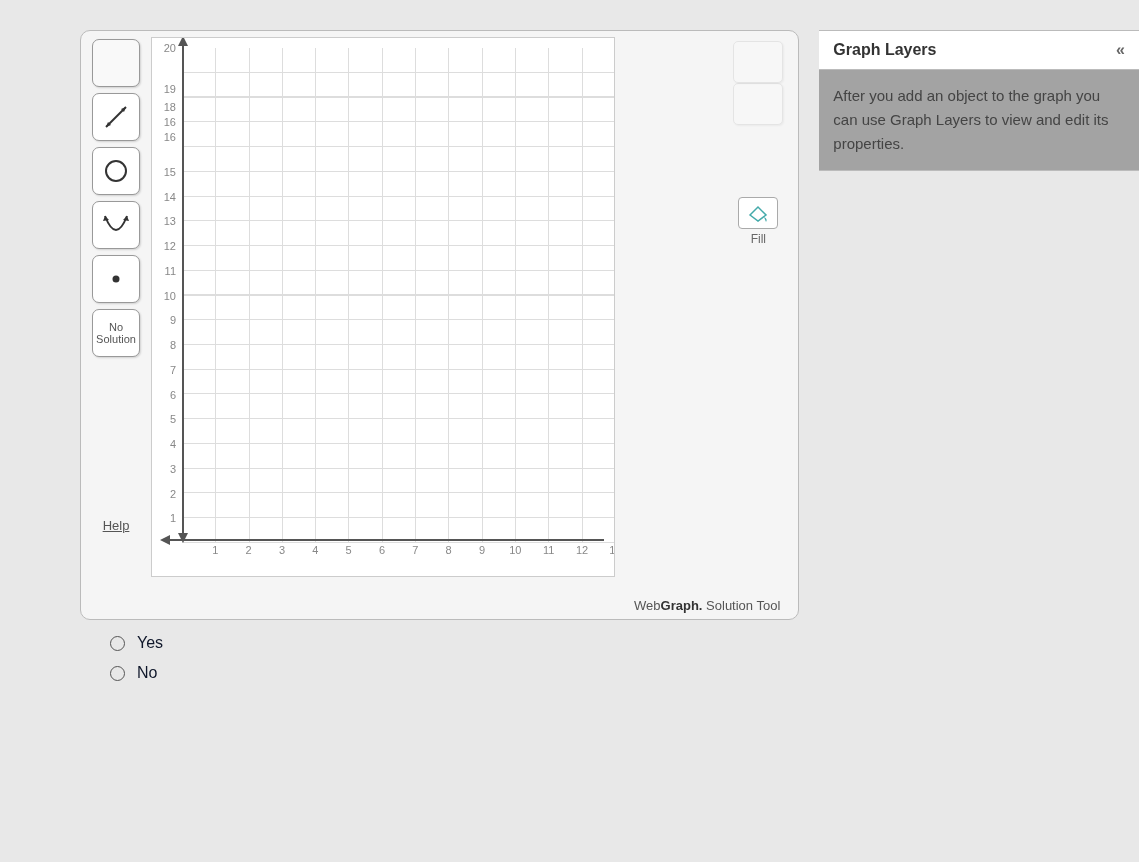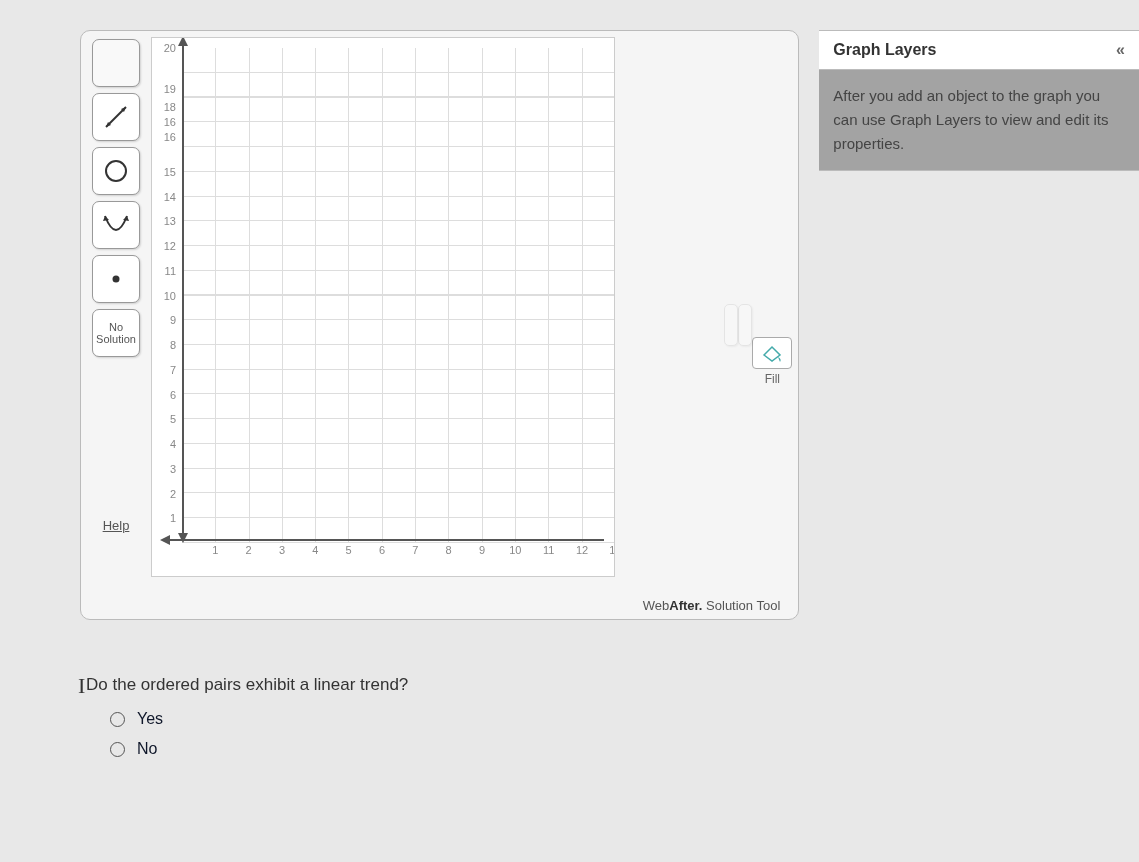--- a/index.html
+++ b/index.html
@@ -122,21 +122,21 @@
       border-top:5px solid transparent; border-bottom:5px solid transparent;
       border-right:10px solid #555;
     }
     .y-labels { position:absolute; left:0; top:10px; width:28px; height:495px; }
     .y-lab { position:absolute; right:4px; font-size:11px; color:#888; transform:translateY(-50%);}
     .x-labels { position:absolute; left:30px; bottom:16px; width:500px; height:16px;}
     .x-lab { position:absolute; top:0; font-size:11px; color:#888; transform:translateX(-50%);}
     .side-tools {
       width: 80px;
       padding: 10px 6px;
-      display:flex; flex-direction:row; gap:0; align-items:center;
+      display:flex; flex-direction:column; gap:0; align-items:center;
     }
     .side-btn {
       width:50px; height:42px; border:1px solid #ccc; background:#fafafa;
       border-radius:5px; display:flex; align-items:center; justify-content:center;
       font-size:11px; color:#888; cursor:pointer;
       box-shadow: 1px 1px 2px rgba(0,0,0,0.12);
     }
     .side-btn.faded { opacity:0.4; }
     .fill-group { display:flex; flex-direction:column; align-items:center; margin-top:72px;}
     .fill-icon { width:40px; height:32px; border:1px solid #aaa; background:#fff; border-radius:4px;
@@ -271,37 +271,33 @@
             <svg width="24" height="20">
                 <path d="M4 12 L12 4 L20 12 L12 18 Z" fill="none" stroke="#4aa" stroke-width="1.5"></path>
                 <path d="M18 14 Q22 16 20 19" fill="#4aa"></path>
               </svg>
           </div>
           <div class="fill-label-txt">Fill</div>
         </div>
       </div>
 
       <div class="branding">
-        <span>Web</span><b>After.</b><span> Solution Tool</span>
+        <span>Web</span><b>Graph.</b><span> Solution Tool</span>
       </div>
     </div>
 
     <div class="layers-panel">
       <div class="layers-header">
         <span>Graph Layers</span>
         <span class="collapse-arrows">«</span>
       </div>
       <div class="layers-body">After you add an object to the graph you can use Graph Layers to view and edit its properties.</div>
     </div>
   </div>
 
-  <div class="question-b">
-    <span class="cursor-icon">I</span>
-    <span>Do the ordered pairs exhibit a linear trend?</span>
-  </div>
   <div class="radio-group">
     <div class="radio-row">
       <span class="radio-circle"></span>
       <span>Yes</span>
     </div>
     <div class="radio-row">
       <span class="radio-circle"></span>
       <span>No</span>
     </div>
   </div>

